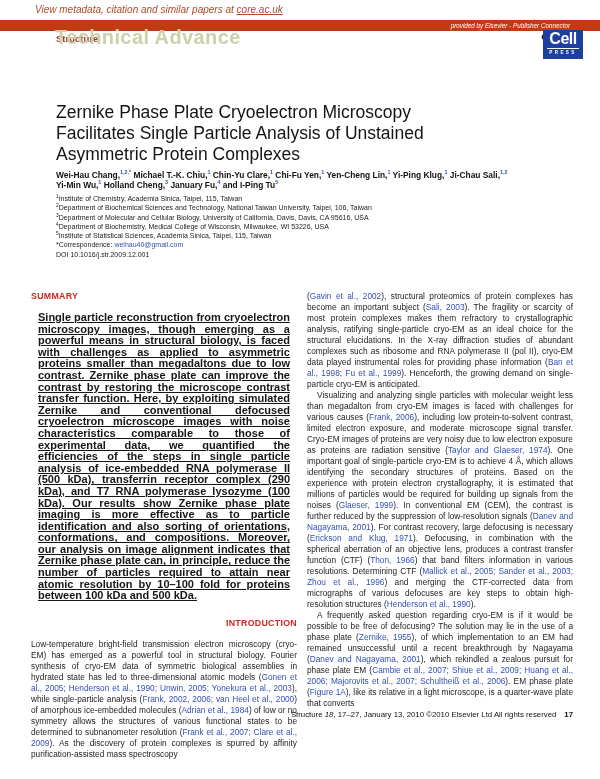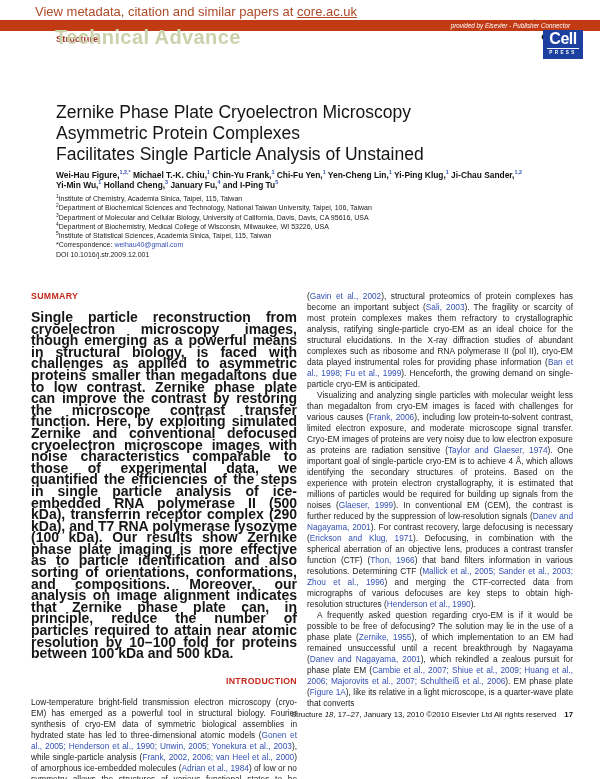--- a/index.html
+++ b/index.html
@@ -4,21 +4,21 @@
 <style>
   html,body{margin:0;padding:0;}
   body{
     width:600px;height:779px;background:#ffffff;
     font-family:"Liberation Sans", sans-serif;color:#151515;
     position:relative;overflow:hidden;
   }
   .page{position:absolute;inset:0;background:#fff;}
 
   
-  .top-banner-link{position:absolute;top:4px;left:35px;font-size:13px;color:#ad4a28;text-decoration:none;}
+  .top-banner-link{position:absolute;top:4px;left:35px;font-size:10px;color:#ad4a28;text-decoration:none;font-style:italic;}
   .top-banner-link .und{text-decoration:underline;}
   .brought-wrap{position:absolute;top:3px;right:29px;display:flex;align-items:center;gap:3px;}
   .brought{font-style:italic;font-size:6.4px;color:#4a4a4a;}
   .core-icon{font-size:8px;color:#111;line-height:8px;}
   .core-label{font-weight:bold;font-size:9.5px;letter-spacing:0.6px;color:#111;margin-top:28px;}
 
   
   .orange-bar{position:absolute;top:20px;left:0;width:600px;height:11px;background:#c23a14;
     display:flex;align-items:center;justify-content:flex-end;padding-right:30px;box-sizing:border-box;}
   .provided{font-size:6.3px;font-style:italic;color:#ffffff;}
@@ -36,21 +36,21 @@
   sup{font-size:5.4px;vertical-align:super;line-height:0;}
   .cite{color:#3450b4;}
   .affiliations{position:absolute;top:194px;left:56px;width:520px;font-size:7px;line-height:9.3px;color:#222;}
   .affiliations sup{font-size:4.8px;}
 
   
   .columns{position:absolute;top:291px;left:31px;width:542px;display:flex;gap:10px;}
   .col{width:266px;}
   h2.section-h{margin:0 0 11px 0;font-size:8.8px;font-weight:bold;color:#c5291d;letter-spacing:0.3px;}
   h2.intro-h{margin-top:16px;text-align:right;}
-  p.summary{margin:0;font-size:14px;font-weight:bold;line-height:11.6px;text-align:justify;color:#161616;}
+  p.summary{margin:7px;font-size:11px;font-weight:bold;line-height:11.6px;text-align:justify;color:#161616;text-decoration:underline;}
   p.bodytext{margin:0;font-size:8.3px;line-height:11px;text-align:justify;color:#1c1c1c;}
   p.indent{text-indent:10px;}
 
   
   .footer{position:absolute;top:710px;right:27px;font-size:7.8px;color:#111;white-space:nowrap;}
   .footer em{font-style:italic;}
   .footer strong{font-weight:bold;margin-left:8px;}
 </style>
 </head>
 <body>
@@ -72,26 +72,26 @@
   <div class="journal-name">Structure</div>
   <div class="article-type">Technical Advance</div>
 
   <div class="cell-logo">
     <div class="cell-name">Cell</div>
     <div class="cell-sub">PRESS</div>
   </div>
 
   <div class="title">
     <div>Zernike Phase Plate Cryoelectron Microscopy</div>
+    <div>Facilitates Single Particle Analysis of Unstained</div>
     <div>Asymmetric Protein Complexes</div>
-    <div>Facilitates Single Particle Analysis of Unstained</div>
   </div>
 
   <div class="authors">
-    <div><span>Wei-Hau Figure,</span><sup class="cite">1,2,*</sup><span> Michael T.-K. Chiu,</span><sup class="cite">1</sup><span> Chin-Yu Frank,</span><sup class="cite">1</sup><span> Chi-Fu Yen,</span><sup class="cite">1</sup><span> Yen-Cheng Lin,</span><sup class="cite">1</sup><span> Yi-Ping Klug,</span><sup class="cite">1</sup><span> Ji-Chau Sander,</span><sup class="cite">1,2</sup></div>
+    <div><span>Wei-Hau Chang,</span><sup class="cite">1,2,*</sup><span> Michael T.-K. Chiu,</span><sup class="cite">1</sup><span> Chin-Yu Clare,</span><sup class="cite">1</sup><span> Chi-Fu Yen,</span><sup class="cite">1</sup><span> Yen-Cheng Lin,</span><sup class="cite">1</sup><span> Yi-Ping Klug,</span><sup class="cite">1</sup><span> Ji-Chau Sali,</span><sup class="cite">1,2</sup></div>
     <div><span>Yi-Min Wu,</span><sup class="cite">1</sup><span> Holland Cheng,</span><sup class="cite">3</sup><span> January Fu,</span><sup class="cite">4</sup><span> and I-Ping Tu</span><sup class="cite">5</sup></div>
   </div>
 
   <div class="affiliations">
     <div><sup>1</sup><span>Institute of Chemistry, Academia Sinica, Taipei, 115, Taiwan</span></div>
     <div><sup>2</sup><span>Department of Biochemical Sciences and Technology, National Taiwan University, Taipei, 106, Taiwan</span></div>
     <div><sup>3</sup><span>Department of Molecular and Cellular Biology, University of California, Davis, Davis, CA 95616, USA</span></div>
     <div><sup>4</sup><span>Department of Biochemistry, Medical College of Wisconsin, Milwaukee, WI 53226, USA</span></div>
     <div><sup>5</sup><span>Institute of Statistical Sciences, Academia Sinica, Taipei, 115, Taiwan</span></div>
     <div><span>*Correspondence: </span><span class="cite">weihau40@gmail.com</span></div>

